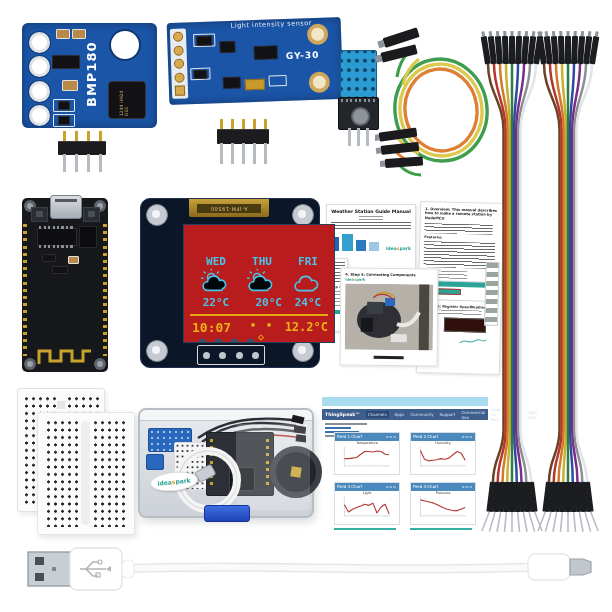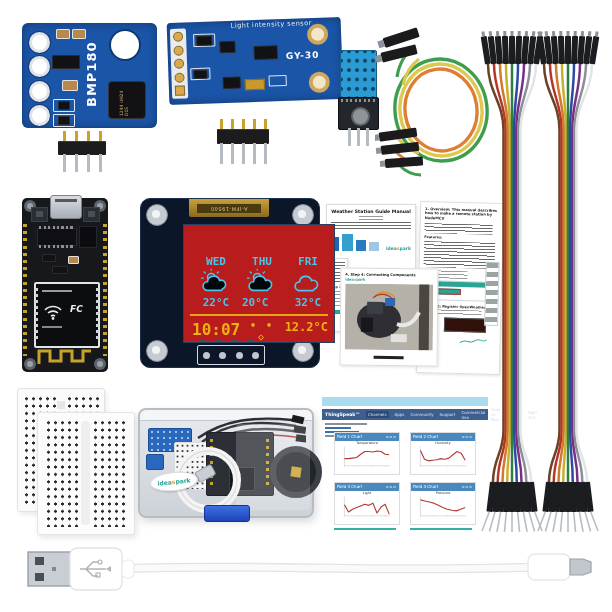--- a/index.html
+++ b/index.html
@@ -245,24 +245,24 @@
       </svg>
       <svg class="abs" style="left:61px;top:43px;" width="34" height="26" viewBox="0 0 36 26">
         <circle cx="13" cy="9" r="4" fill="none" stroke="#49c4ea" stroke-width="1.6"></circle>
         <path d="M13,2 v-2 M7,5 l-2,-2 M19,5 l2,-2 M5,10 h-3" stroke="#49c4ea" stroke-width="1.4"></path>
         <path d="M9 23 a4.6 4.6 0 0 1 0-9.2 a6.6 6.6 0 0 1 12.8-1.4 a4.6 4.6 0 0 1 3.2 8.8 a3 3 0 0 1-1.6 1.8 z" fill="#020608" stroke="#49c4ea" stroke-width="1.8"></path>
       </svg>
       <svg class="abs" style="left:107px;top:47px;" width="34" height="22" viewBox="0 0 36 22">
         <path d="M9 19 a4.6 4.6 0 0 1 0-9.2 a6.6 6.6 0 0 1 12.8-1.4 a4.6 4.6 0 0 1 3.2 8.8 a3 3 0 0 1-1.6 1.8 z" fill="none" stroke="#49c4ea" stroke-width="1.8"></path>
       </svg>
       <div class="abs oledtxt" style="left:12px;top:71px;width:40px;text-align:center;font-size:11px;">22°C</div>
-      <div class="abs oledtxt" style="left:58px;top:71px;width:40px;text-align:left;font-size:11px;">20°C</div>
-      <div class="abs oledtxt" style="left:104px;top:71px;width:40px;text-align:center;font-size:11px;">32°C</div>
+      <div class="abs oledtxt" style="left:58px;top:71px;width:40px;text-align:right;font-size:11px;">20°C</div>
+      <div class="abs oledtxt" style="left:104px;top:71px;width:40px;text-align:center;font-size:11px;">24°C</div>
       <div class="abs" style="left:6px;top:89px;width:138px;height:2px;background:#e8a70f;"></div>
-      <div class="abs oledyel" style="left:8px;top:95px;font-size:16px;">10:07</div>
+      <div class="abs oledyel" style="left:8px;top:95px;font-size:13px;">10:07</div>
       <div class="abs oledyel" style="left:58px;top:95px;width:40px;text-align:center;font-size:10px;letter-spacing:2px;">• • ◇</div>
       <div class="abs oledyel" style="right:6px;top:95px;font-size:12px;">12.2°C</div>
     </div>
 
     <div class="abs" style="left:56px;top:146px;width:66px;height:18px;border:1.5px solid #d8dce2;border-radius:2px;display:flex;align-items:center;justify-content:space-around;">
       <div style="width:7px;height:7px;border-radius:50%;background:#c2c7cf;"></div>
       <div style="width:7px;height:7px;border-radius:50%;background:#c2c7cf;"></div>
       <div style="width:7px;height:7px;border-radius:50%;background:#c2c7cf;"></div>
       <div style="width:7px;height:7px;border-radius:50%;background:#c2c7cf;"></div>
     </div>
@@ -292,31 +292,20 @@
         <div class="abs" style="left:4px;top:3px;width:7px;height:6px;background:#474f59;"></div>
       </div>
     <div class="abs" style="left:15px;top:30px;width:38px;height:16px;background:#0f0f13;border:1px solid #2a2a30;">
       <div class="abs legs" style="left:1px;top:-3px;width:34px;height:2.5px;"></div>
       <div class="abs legs" style="left:1px;top:16px;width:34px;height:2.5px;"></div>
     </div>
     <div class="abs" style="left:57px;top:28px;width:16px;height:20px;background:#0c0c10;border:1px solid #26262c;"></div>
     <div class="abs smd-tan" style="left:46px;top:58px;width:9px;height:6px;"></div>
     <div class="abs smd-dark" style="left:20px;top:56px;width:12px;height:6px;"></div>
     <div class="abs smd-dark" style="left:30px;top:68px;width:14px;height:6px;"></div>
-    <div class="abs" style="left:12px;top:84px;width:62px;height:62px;background:#0c0d11;border:2px solid #e3e3e3;border-radius:2px;">
-      <div class="abs" style="left:-1px;top:4px;width:3px;height:52px;background:repeating-linear-gradient(to bottom,#cfd4da 0 3px,transparent 3px 6px);"></div>
-      <div class="abs" style="right:-1px;top:4px;width:3px;height:52px;background:repeating-linear-gradient(to bottom,#cfd4da 0 3px,transparent 3px 6px);"></div>
-      <svg class="abs" style="left:6px;top:16px;" width="22" height="22" viewBox="0 0 22 22">
-        <path d="M3,10 a11 11 0 0 1 16 0 M6,13 a7.5 7.5 0 0 1 10 0 M9,16 a3.6 3.6 0 0 1 4 0" fill="none" stroke="#e8e8e8" stroke-width="1.6"></path>
-        <circle cx="11" cy="18.5" r="1.4" fill="#e8e8e8"></circle>
-      </svg>
-      <div class="abs" style="left:34px;top:20px;font-size:9px;font-weight:bold;color:#ececec;font-style:italic;">FC</div>
-      <div class="abs" style="left:6px;top:6px;width:30px;height:2px;background:#d8d8d8;opacity:.7;"></div>
-      <div class="abs" style="left:6px;top:42px;width:20px;height:2px;background:#d8d8d8;opacity:.6;"></div>
-    </div>
     <svg class="abs" style="left:14px;top:148px;" width="58" height="20" viewBox="0 0 58 20">
       <path d="M3,18 L3,5 L14,5 L14,15 L25,15 L25,5 L36,5 L36,15 L47,15 L47,5 L55,5" fill="none" stroke="#c9a22c" stroke-width="3"></path>
     </svg>
     <div class="abs rail" style="left:1px;top:26px;width:4px;height:132px;"></div>
     <div class="abs rail" style="left:81px;top:26px;width:4px;height:132px;"></div>
   </div>
 
   <div class="abs" style="left:17px;top:388px;width:86px;height:122px;background:#fbfbfb;border:1px solid #e2e2e2;border-radius:3px;box-shadow:2px 3px 5px rgba(0,0,0,.08);">
     <div class="abs bank" style="left:5px;top:6px;width:33px;height:110px;"></div>
     <div class="abs bank" style="left:48px;top:6px;width:33px;height:110px;"></div>

